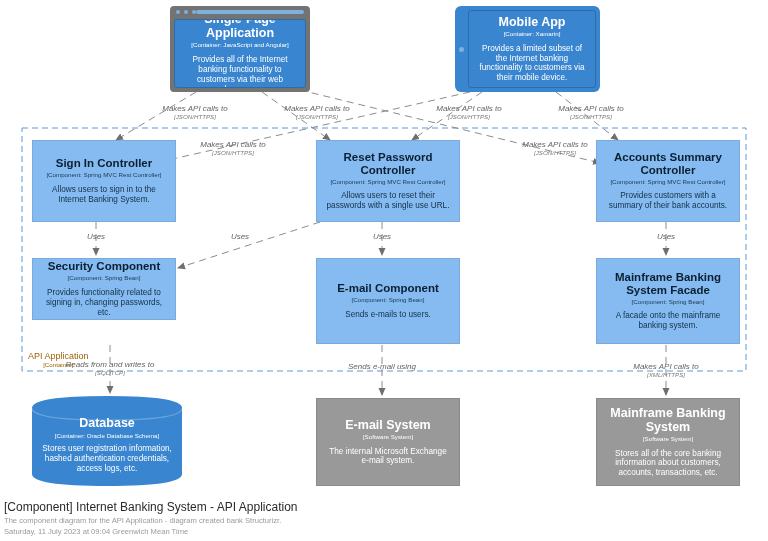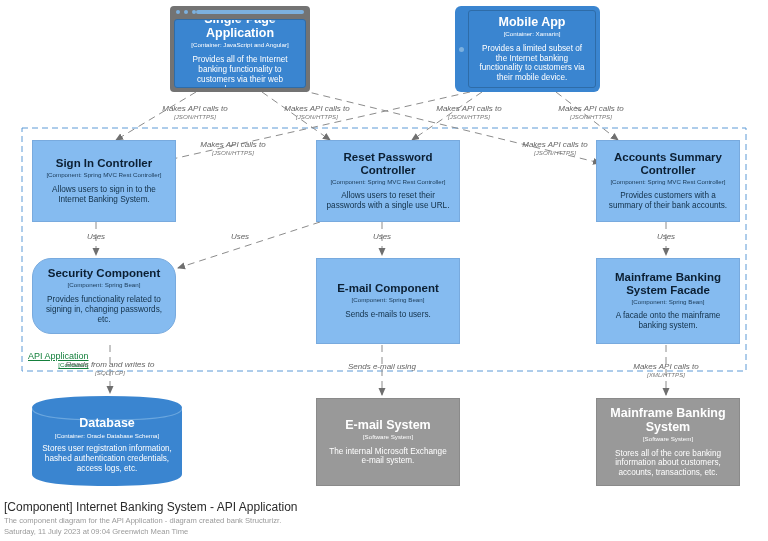--- a/index.html
+++ b/index.html
@@ -136,24 +136,23 @@
   .db-node .n-desc  { font-size: 8.2px; margin-top: 5px; line-height: 1.2; }
   .db-shape {
     position: absolute;
     left: 0; top: 0;
     width: 100%; height: 100%;
     z-index: 0;
   }
   .db-node .db-text { position: relative; z-index: 1; }
   .boundary-label {
     position: absolute;
-    color: #15803d;
+    color: #a16207;
     line-height: 1.1;
-    text-align: right;
-    text-decoration: underline;
+    text-align: center;
   }
   .boundary-label .b-name { font-size: 9px; }
   .boundary-label .b-type { font-size: 6.2px; }
 
   
   .edge-label {
     position: absolute;
     text-align: center;
     color: #646464;
     line-height: 1.15;
@@ -253,21 +252,21 @@
   <div class="n-type">[Component: Spring MVC Rest Controller]</div>
   <div class="n-desc">Allows users to reset their passwords with a single use URL.</div>
 </div>
 
 <div class="node component-node" style="left:596px; top:140px; width:144px; height:82px;">
   <div class="n-title">Accounts Summary Controller</div>
   <div class="n-type">[Component: Spring MVC Rest Controller]</div>
   <div class="n-desc">Provides customers with a summary of their bank accounts.</div>
 </div>
 
-<div class="node component-node" style="left:32px; top:258px; width:144px; height:76px;border-radius:19px;">
+<div class="node component-node" style="left:32px; top:258px; width:144px; height:62px;">
   <div class="n-title">Security Component</div>
   <div class="n-type">[Component: Spring Bean]</div>
   <div class="n-desc">Provides functionality related to signing in, changing passwords, etc.</div>
 </div>
 
 <div class="node component-node" style="left:316px; top:258px; width:144px; height:86px;">
   <div class="n-title">E-mail Component</div>
   <div class="n-type">[Component: Spring Bean]</div>
   <div class="n-desc">Sends e-mails to users.</div>
 </div>

